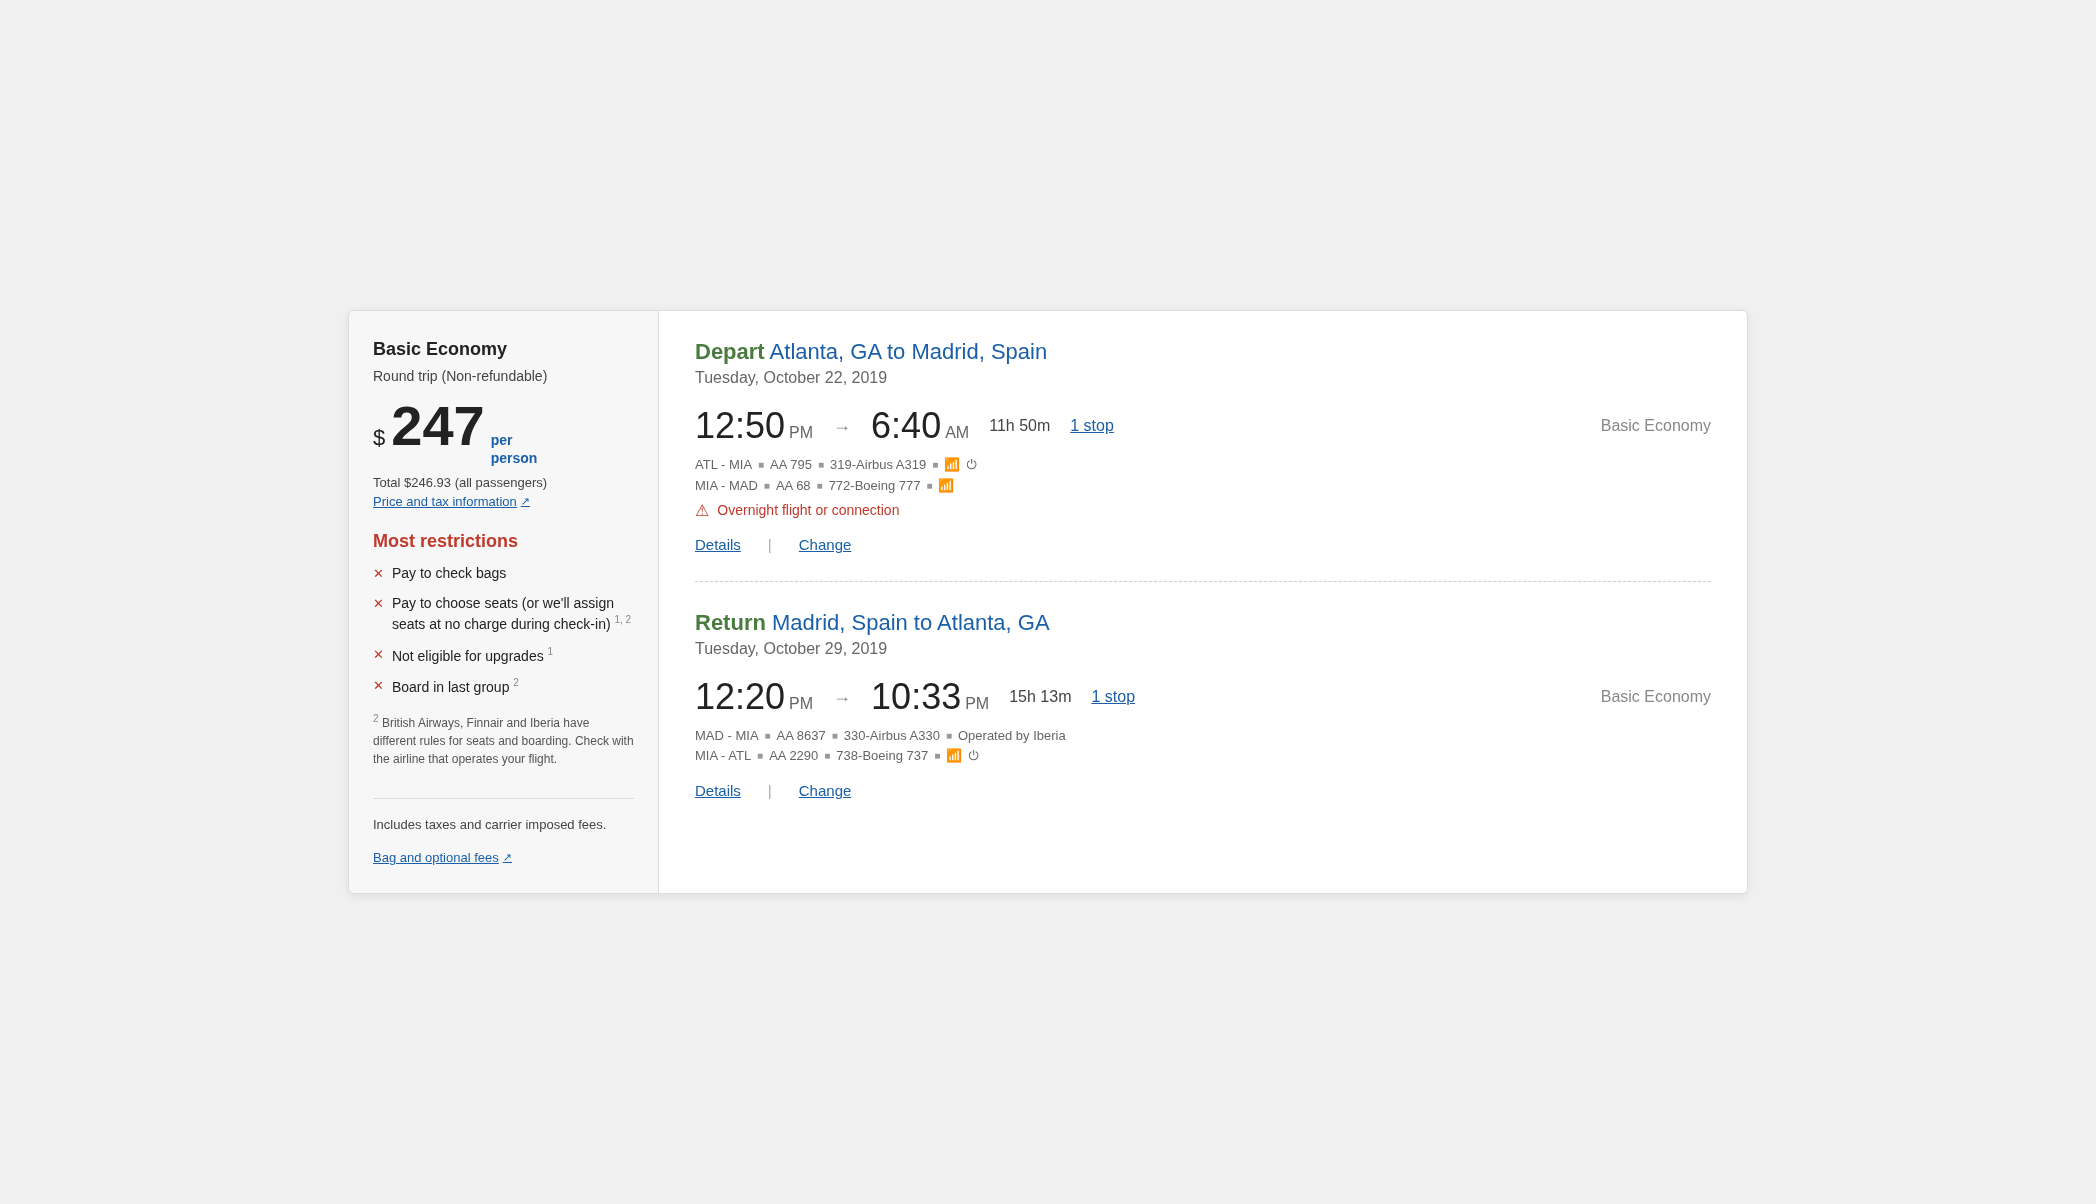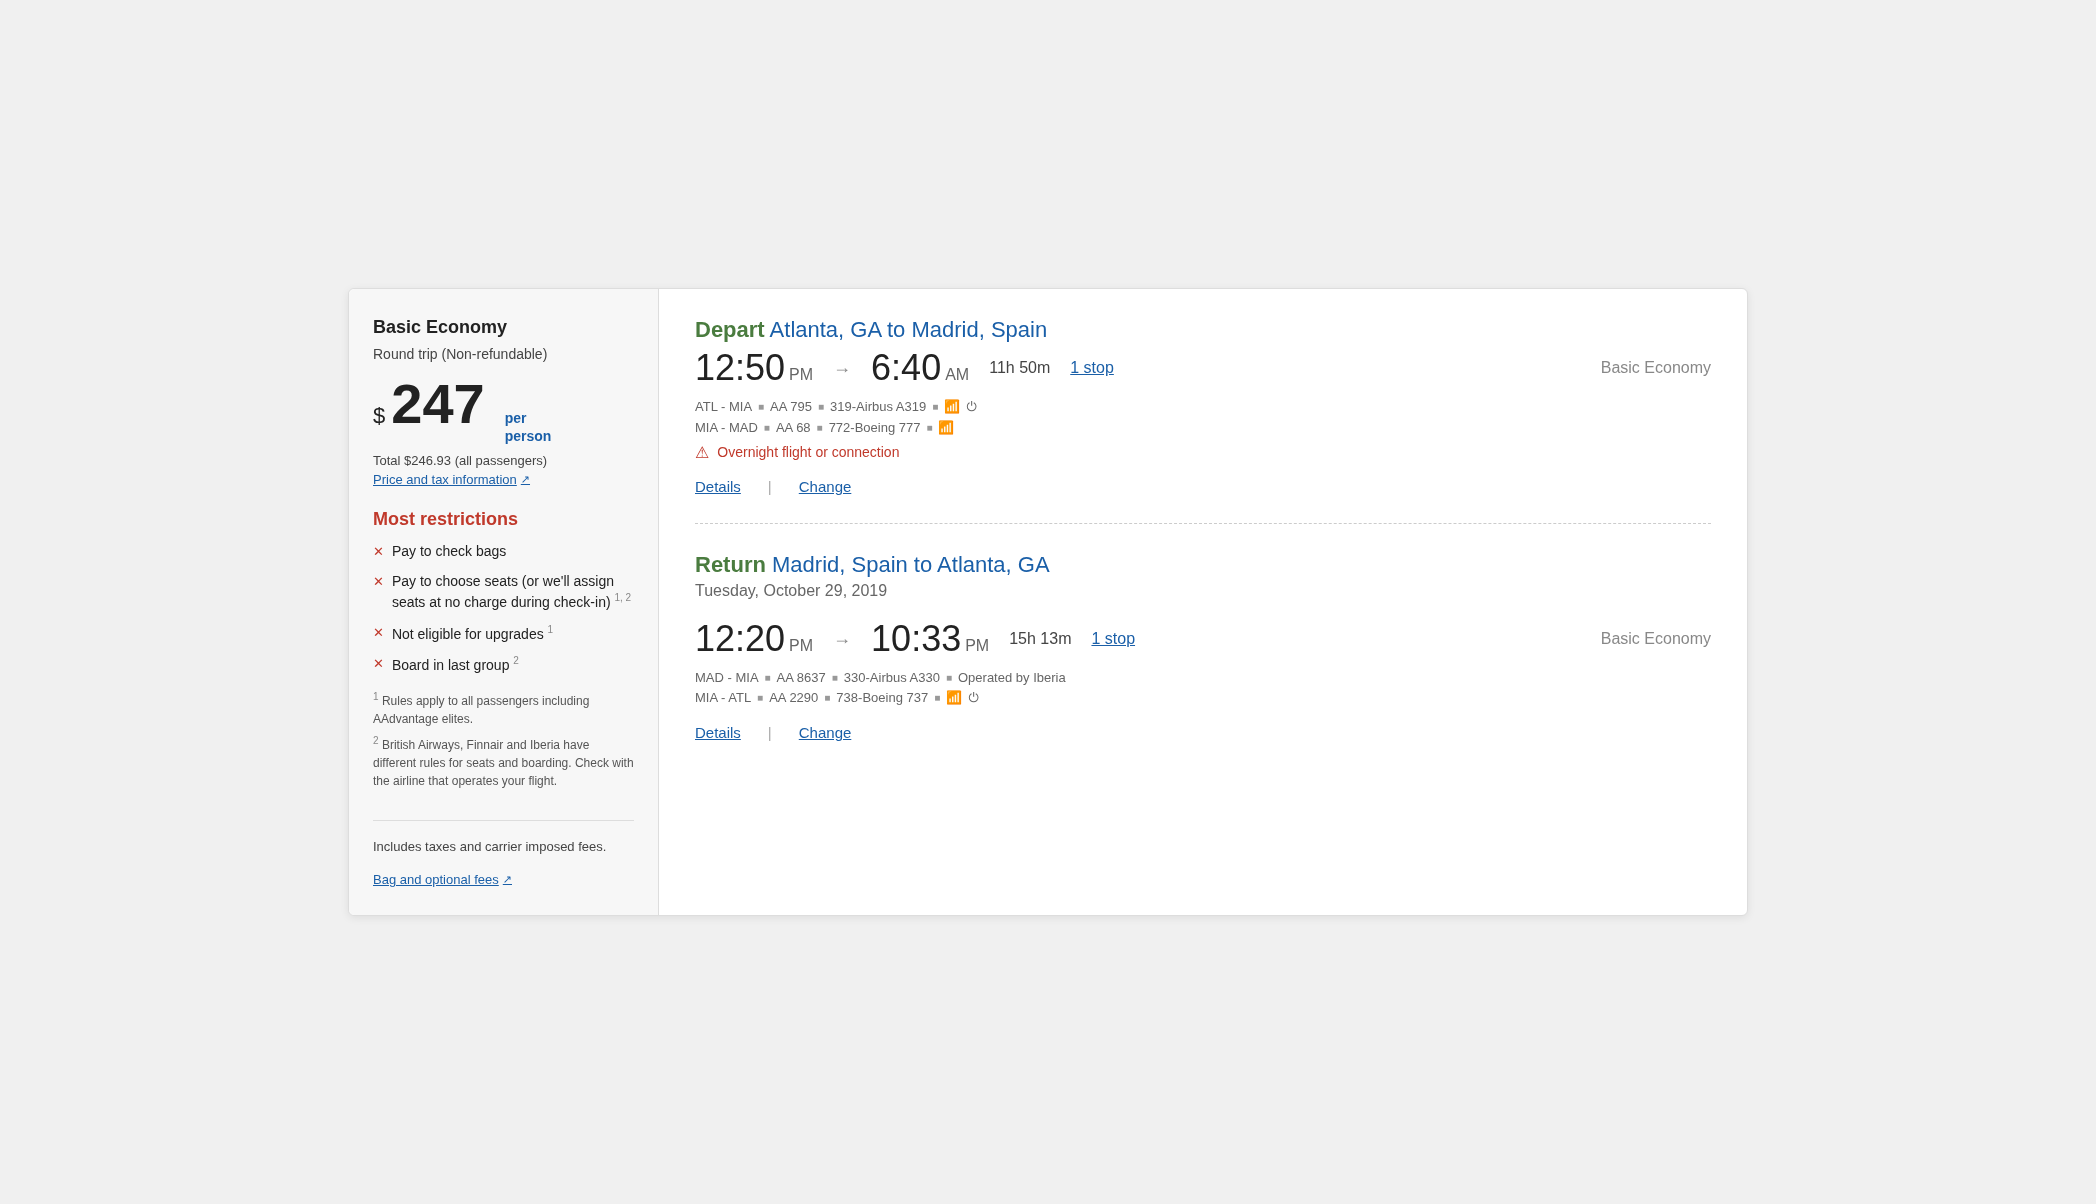--- a/index.html
+++ b/index.html
@@ -61,21 +61,20 @@
       font-size: 56px;
       color: #222;
       font-weight: bold;
       line-height: 1;
     }
     .price-per-person {
       font-size: 14px;
       color: #1a5fa8;
       font-weight: bold;
       line-height: 1.3;
-      margin-left: 14px;
     }
     .price-total {
       font-size: 13px;
       color: #444;
       margin-top: 8px;
     }
     .price-tax-link {
       font-size: 13px;
       color: #1a5fa8;
       text-decoration: underline;
@@ -299,23 +298,20 @@
     <div class="restriction-item">
       <span class="restriction-x">✕</span>
       <span>Not eligible for upgrades <sup>1</sup></span>
     </div>
     <div class="restriction-item">
       <span class="restriction-x">✕</span>
       <span>Board in last group <sup>2</sup></span>
     </div>
 
     <div class="footnote">
-      <sup>1</sup> <span>Rules apply to all passengers including AAdvantage elites.</span>
-    </div>
-    <div class="footnote">
       <sup>2</sup> <span>British Airways, Finnair and Iberia have different rules for seats and boarding. Check with the airline that operates your flight.</span>
     </div>
 
     <div class="bottom-section">
       <div class="includes-text">Includes taxes and carrier imposed fees.</div>
       <div class="bag-fees-link">
         <span>Bag and optional fees</span>
         <span style="font-size:11px;">↗</span>
       </div>
     </div>
@@ -324,20 +320,21 @@
   <div class="right-panel">
 
     <div class="flight-section">
       <div class="flight-header">
         <div class="flight-title">
           <span class="depart-label">Depart</span>
           <span> </span>
           <span class="route">Atlanta, GA to Madrid, Spain</span>
         </div>
       </div>
+      <div class="flight-date">Tuesday, October 22, 2019</div>
 
       <div class="times-row">
         <div class="time-block">
           <span class="time-main">12:50</span>
           <span class="time-ampm">PM</span>
         </div>
         <span class="arrow-icon">→</span>
         <div class="time-block">
           <span class="time-main">6:40</span>
           <span class="time-ampm">AM</span>

